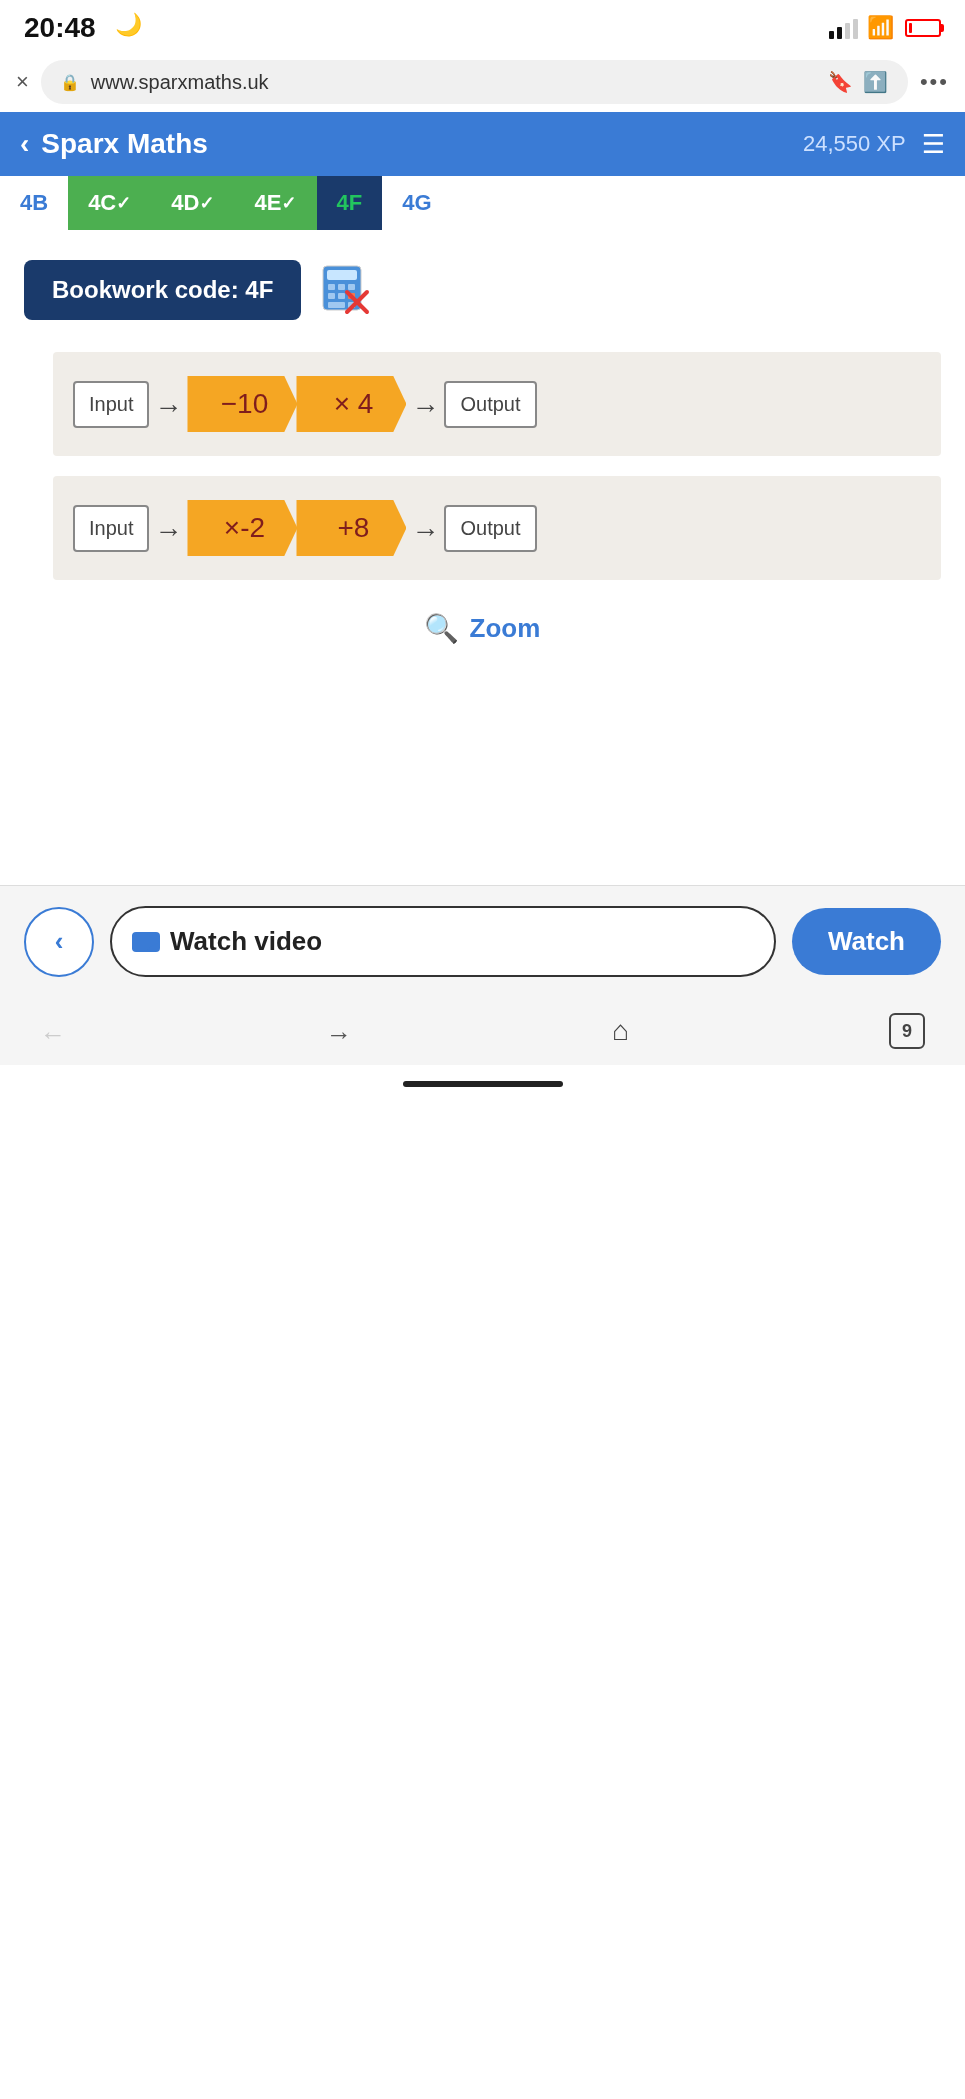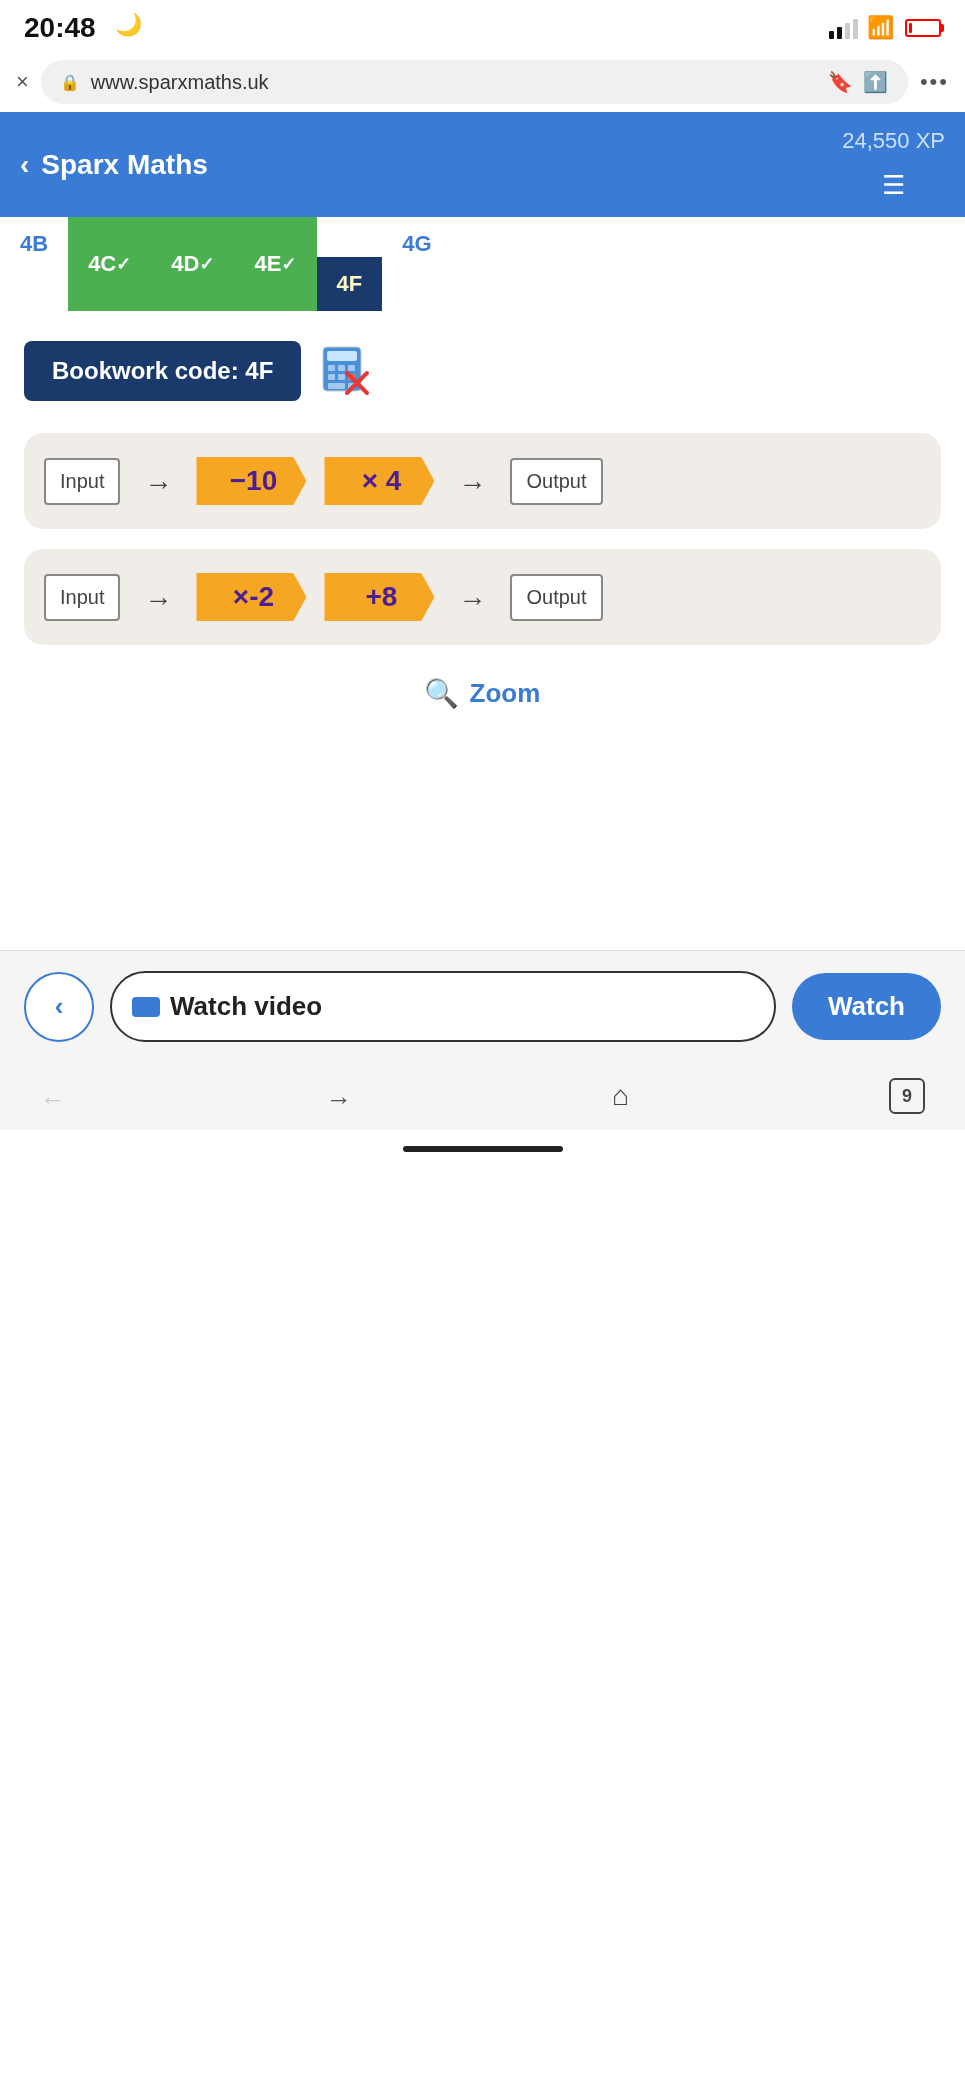--- a/index.html
+++ b/index.html
@@ -163,22 +163,21 @@
     }
     .tab-completed {
       background: #4caf50;
       color: #fff;
       display: flex;
       align-items: center;
       gap: 0;
     }
     .tab-active {
       background: #1a3a6b;
-      color: #fef9c3;
-      margin-top: 40px;
+      color: #22c55e;
     }
     .check-mark {
       color: #fff;
       font-size: 18px;
     }
 
     
     .main-content {
       padding: 30px 24px 20px;
       background: #fff;
@@ -220,49 +219,50 @@
 
     
     .function-machines {
       display: flex;
       flex-direction: column;
       gap: 20px;
       margin-bottom: 32px;
     }
     .machine-row {
       background: #f0ede8;
-      border-radius: 19px;
+      border-radius: 4px;
       padding: 24px 20px;
       display: flex;
       align-items: center;
-      gap: 20px;
+      gap: 1px;
+      margin-left: 29px;
     }
     .io-box {
       border: 2px solid #888;
       border-radius: 4px;
       padding: 10px 14px;
       font-size: 20px;
       color: #444;
       background: #fff;
       white-space: nowrap;
     }
     .arrow {
       font-size: 28px;
       color: #444;
       margin: 0 4px;
     }
     .op-shape {
       display: flex;
       align-items: center;
       justify-content: center;
       background: #f5a623;
-      color: #4c1d95;
-      font-size: 28px;
-      font-weight: 700;
-      height: 48px;
+      color: #7f1d1d;
+      font-size: 28px;
+      font-weight: 400;
+      height: 56px;
       padding: 0 16px 0 20px;
       clip-path: polygon(0% 0%, 88% 0%, 100% 50%, 88% 100%, 0% 100%);
       min-width: 110px;
     }
     .op-shape-first {
       clip-path: polygon(0% 0%, 88% 0%, 100% 50%, 88% 100%, 0% 100%);
       margin-right: -2px;
     }
     .op-shape-second {
       clip-path: polygon(0% 0%, 88% 0%, 100% 50%, 88% 100%, 0% 100%);
@@ -429,21 +429,21 @@
     <span style="font-size:20px; color:#555;">⬆️</span>
   </div>
   <span class="dots-menu" style="font-size:22px; color:#555;">•••</span>
 </div>
 
 <div class="app-header">
   <div class="app-header-left">
     <span class="back-arrow">‹</span>
     <span class="app-title">Sparx Maths</span>
   </div>
-  <div style="display:flex; align-items:center; gap:16px;flex-direction:column;">
+  <div style="display:flex; align-items:center; gap:16px;">
     <span class="xp-text">24,550 XP</span>
     <span class="hamburger">☰</span>
   </div>
 </div>
 
 <div class="tab-bar">
   <div class="tab-item tab-inactive">
     <span>4B</span>
   </div>
   <div class="tab-item tab-completed">

